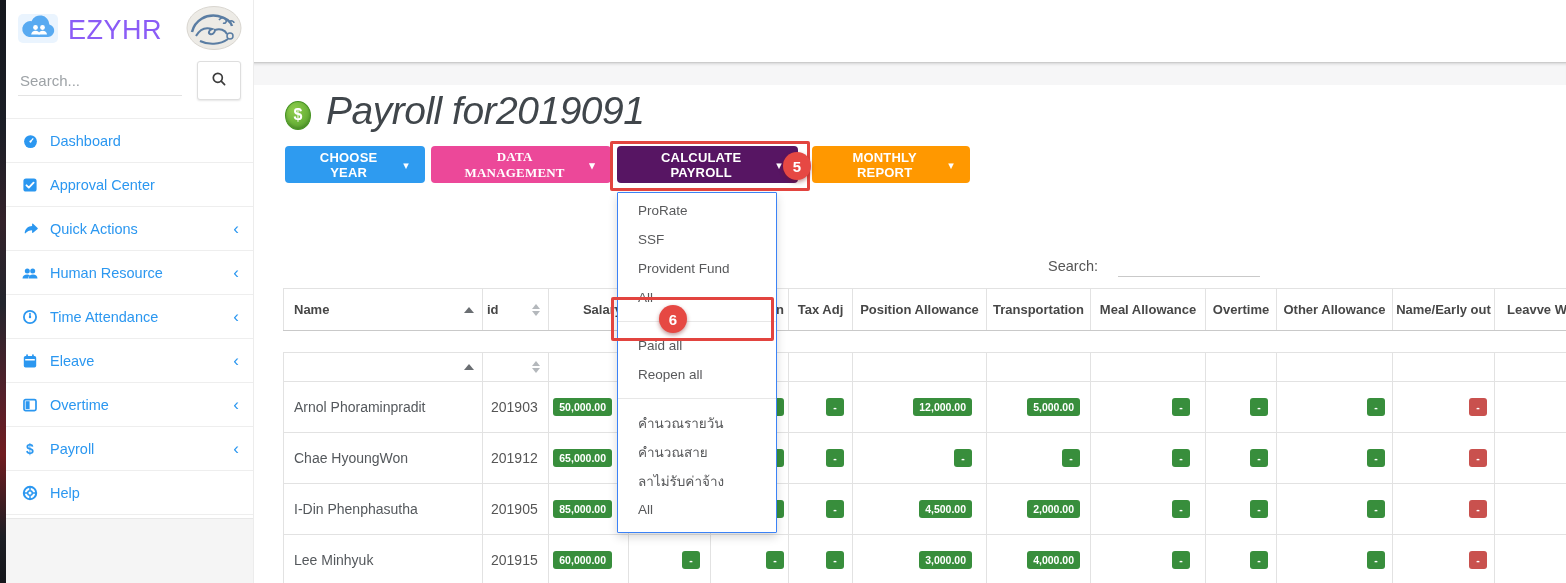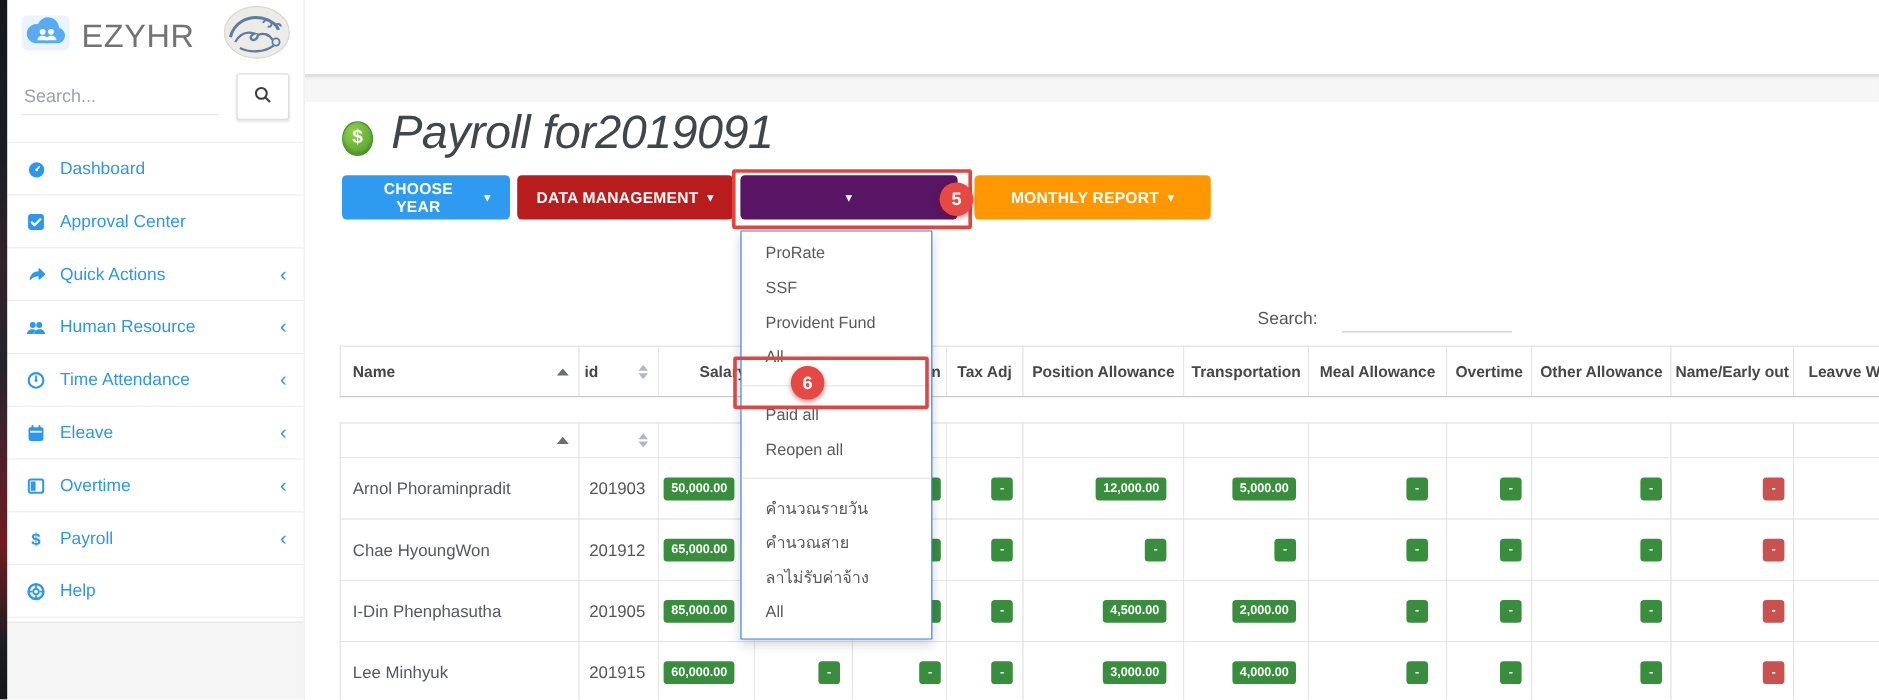--- a/index.html
+++ b/index.html
@@ -7,21 +7,21 @@
     position:relative;width:1566px;height:583px;overflow:hidden;background:#fff;
     font-family:"Liberation Sans","DejaVu Sans",sans-serif;
     -webkit-font-smoothing:antialiased;
   }
   
   #left-strip{position:absolute;left:0;top:0;width:6px;height:583px;z-index:6;
     background:linear-gradient(180deg,#15171d 0%,#1b1e26 22%,#33222a 38%,#23252d 52%,#55202a 68%,#701c20 78%,#1c1e24 92%,#15161b 100%);}
   
   #sidebar{position:absolute;left:6px;top:0;width:247px;height:583px;background:#fff;z-index:5;border-right:1px solid #ececec;}
   .logo-row{position:absolute;left:12px;top:4px;right:10px;height:52px;display:flex;align-items:center;}
-  .brand{font-size:27px;color:#737373;letter-spacing:.5px;margin-left:8px;}
+  .brand{font-size:27px;color:#8b5cf6;letter-spacing:.5px;margin-left:8px;}
   .stamp{margin-left:auto;}
   .search-row{position:absolute;left:0;top:60px;right:0;height:42px;}
   .search-row input{position:absolute;left:12px;top:6px;width:160px;border:none;outline:none;
     border-bottom:1px solid #e3e3e3;font-size:15px;color:#15803d;padding:6px 2px;background:transparent;
     font-family:inherit;}
   .search-row input::placeholder{color:#9da2a6;}
   .search-btn{position:absolute;right:12px;top:1px;width:44px;height:39px;background:#fff;
     border:1px solid #dedede;border-radius:3px;box-shadow:0 1px 2px rgba(0,0,0,.10);cursor:pointer;
     display:flex;align-items:center;justify-content:center;}
   #side-nav{position:absolute;left:0;top:118px;right:0;}
@@ -250,28 +250,29 @@
 <div id="panel">
   <div class="title-row">
     <span class="coin">$</span>
     <h1 class="page-title">Payroll for2019091</h1>
   </div>
   <div id="toolbar">
       <button class="tb-btn" style="background: rgb(46, 155, 240); width: 140px; margin-left: 0px;">
         <span>CHOOSE YEAR</span>
         <span class="tb-caret">▾</span>
       </button>
-      <button class="tb-btn" style="background: #b91c1c; width: 180px; margin-left: 6px;">
+      <button class="tb-btn" style="background: #ec4899; width: 180px; margin-left: 6px; font-family: Liberation Serif, serif;">
         <span>DATA MANAGEMENT</span>
         <span class="tb-caret">▾</span>
       </button>
       <button class="tb-btn" style="background: rgb(87, 21, 99); width: 181px; margin-left: 6px;">
+        <span>CALCULATE PAYROLL</span>
         <span class="tb-caret">▾</span>
       </button>
-      <button class="tb-btn" style="background: rgb(255, 152, 0); width: 197px; margin-left: 14px;">
+      <button class="tb-btn" style="background: rgb(255, 152, 0); width: 158px; margin-left: 14px;">
         <span>MONTHLY REPORT</span>
         <span class="tb-caret">▾</span>
       </button>
     </div>
   <div class="dt-search">
     <label>Search:</label>
     <input style="">
   </div>
   <div id="table-wrap">
     <table id="head-table">

